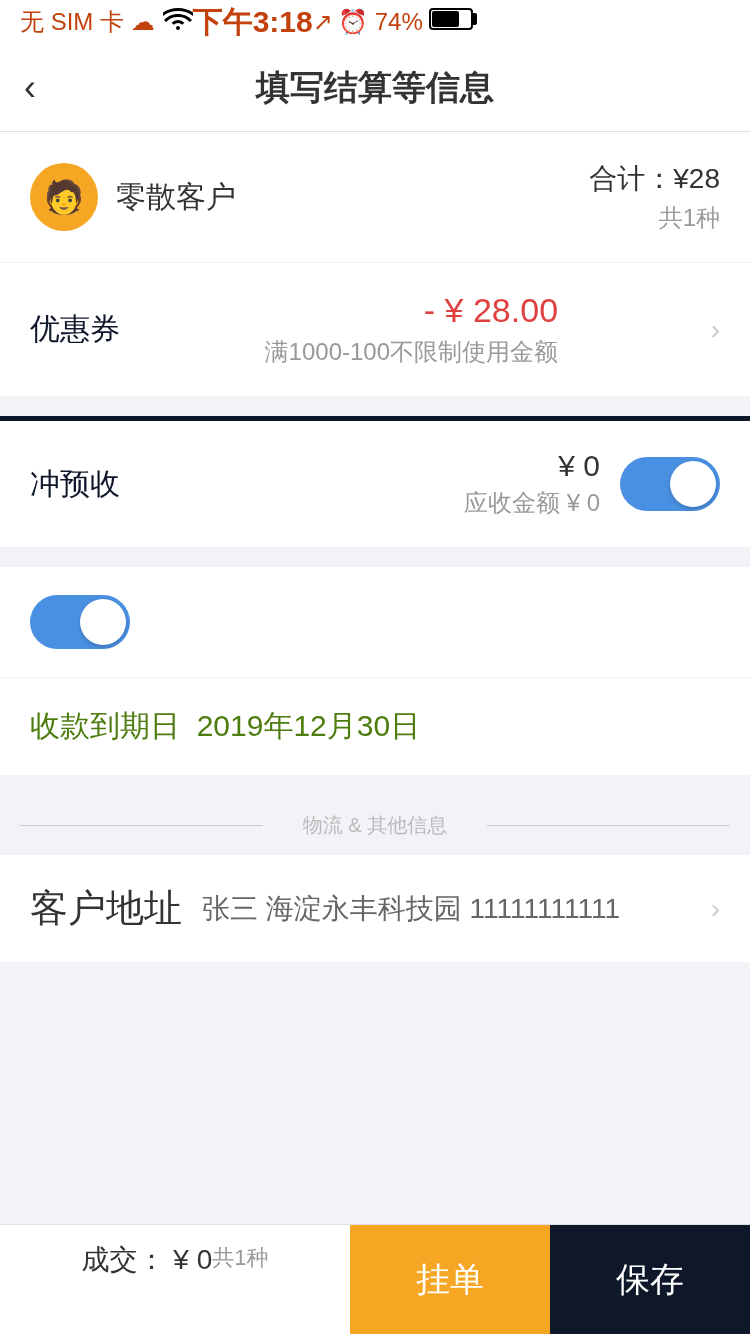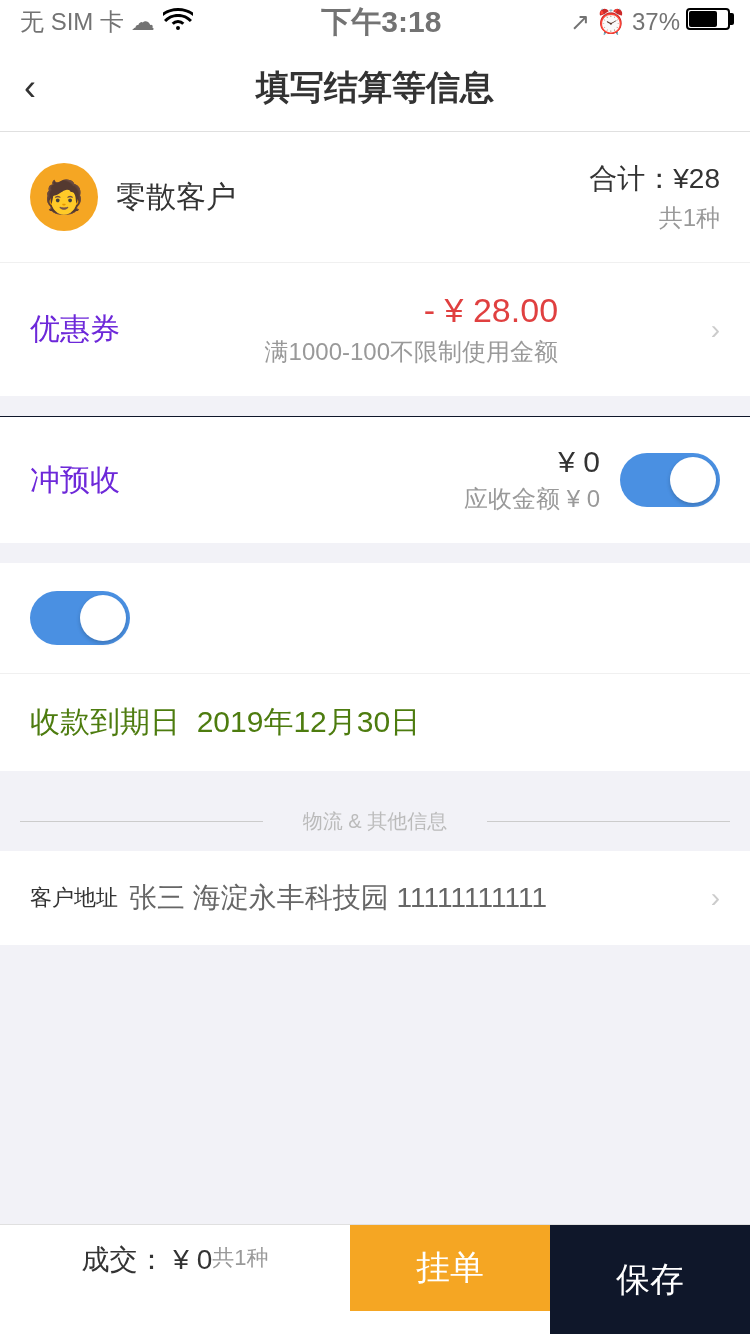--- a/index.html
+++ b/index.html
@@ -13,24 +13,24 @@
       color: #333;
     }
 
     
     .status-bar {
       width: 100%;
       height: 44px;
       background: #fff;
       display: flex;
       align-items: center;
-      justify-content: space-between;
+      justify-content: flex-start;
       padding: 0 20px;
       font-size: 24px;
-      color: #737373;
+      color: #c2410c;
     }
     .status-left { display: flex; align-items: center; gap: 8px; }
     .status-center { font-size: 30px; font-weight: 600; }
     .status-right { display: flex; align-items: center; gap: 6px; font-size: 24px; }
     .battery {
       width: 44px; height: 22px; border: 2px solid #000; border-radius: 4px;
       position: relative; display: inline-block;
     }
     .battery::after {
       content: ''; position: absolute; right: -6px; top: 50%; transform: translateY(-50%);
@@ -86,21 +86,21 @@
     .customer-left { display: flex; align-items: center; gap: 18px; }
     .customer-avatar {
       width: 68px; height: 68px; border-radius: 50%; background: #f5a623;
       display: flex; align-items: center; justify-content: center;
       font-size: 32px; color: #fff;
     }
     .customer-name { font-size: 30px; color: #333; }
     .customer-right { text-align: right; }
     .customer-total { font-size: 28px; color: #333; }
     .customer-count { font-size: 24px; color: #999; margin-top: 4px; }
-    .row-label { font-size: 30px; color: #6d28d9; text-align: right; }
+    .row-label { font-size: 30px; color: #0f172a; text-align: right; }
     .row-value-blue { color: #4a90d9; font-size: 30px; }
 
     .chevron {
       color: #ccc; font-size: 28px; margin-left: 8px;
     }
 
     
     .discount-row {
       background: #fff;
       padding: 28px 30px;
@@ -157,21 +157,21 @@
     .transaction-amount-col { text-align: right; }
     .transaction-sub { font-size: 24px; color: #999; margin-top: 4px; }
 
     
     .prereceive-row {
       background: #fff;
       padding: 28px 30px;
       display: flex;
       align-items: center;
       justify-content: space-between;
-      border-top: 1px solid #0f172a;
+      border-top: 5px solid #0f172a;
       gap: 22px;
     }
     .prereceive-right {
       display: flex; align-items: center; gap: 20px;
     }
     .prereceive-amount-col { text-align: right; }
     .prereceive-amount { font-size: 30px; color: #333; }
     .prereceive-sub { font-size: 24px; color: #999; margin-top: 4px; }
 
     
@@ -210,21 +210,21 @@
     }
 
     
     .address-row {
       background: #fff;
       padding: 28px 30px;
       display: flex;
       align-items: center;
       justify-content: space-between;
     }
-    .address-label { font-size: 22px; color: #333; flex-shrink: 0; margin-right: 11px; text-align: right; }
+    .address-label { font-size: 38px; color: #333; flex-shrink: 0; margin-right: 20px; text-align: right; }
     .address-value { font-size: 28px; color: #666; flex: 1; }
 
     
     .bottom-bar {
       position: fixed;
       bottom: 0; left: 0;
       width: 750px;
       height: 110px;
       background: #fff;
       display: flex;
@@ -233,21 +233,21 @@
     .bottom-info {
       flex: 1;
       padding: 16px 40px;
       display: flex;
       flex-direction: row;
       justify-content: center;
     }
     .bottom-count { font-size: 22px; color: #999; margin-top: 2px; }
 
     .btn-hold {
-      width: 200px; height: 86px;
+      width: 200px; height: 110px;
       background: #f5a623;
       display: flex; align-items: center; justify-content: center;
       font-size: 34px; color: #fff; cursor: pointer;
       border: none; outline: none;
     }
     .btn-save {
       width: 200px; height: 110px;
       background: #0f172a;
       display: flex; align-items: center; justify-content: center;
       font-size: 34px; color: #fff; cursor: pointer;
@@ -263,21 +263,21 @@
     <span>
       <svg width="30" height="22" viewBox="0 0 30 22">
           <path d="M15 18a2 2 0 1 1 0 4 2 2 0 0 1 0-4zm0-6a9 9 0 0 1 6.36 2.64l-2.12 2.12A6 6 0 0 0 15 15a6 6 0 0 0-4.24 1.76l-2.12-2.12A9 9 0 0 1 15 12zm0-6C20.52 6 25.48 8.24 29 12l-2.12 2.12A15 15 0 0 0 15 9a15 15 0 0 0-11.88 5.12L1 12C4.52 8.24 9.48 6 15 6zm0-6C22.73 0 29.7 3.13 34.7 8.24L32.58 10.36A24 24 0 0 0 15 3 24 24 0 0 0-2.58 10.36L-4.7 8.24C.3 3.13 7.27 0 15 0z" fill="#000"></path>
         </svg>
     </span>
   </div>
   <div class="status-center">下午3:18</div>
   <div class="status-right">
     <span>↗</span>
     <span>⏰</span>
-    <span>37%</span>
+    <span>74%</span>
     <span>
       <span class="battery"><span class="battery-fill"></span></span>
     </span>
   </div>
 </div>
 
 <div class="nav-bar">
   <div class="nav-back">‹</div>
   <div class="nav-title">填写结算等信息</div>
 </div>

